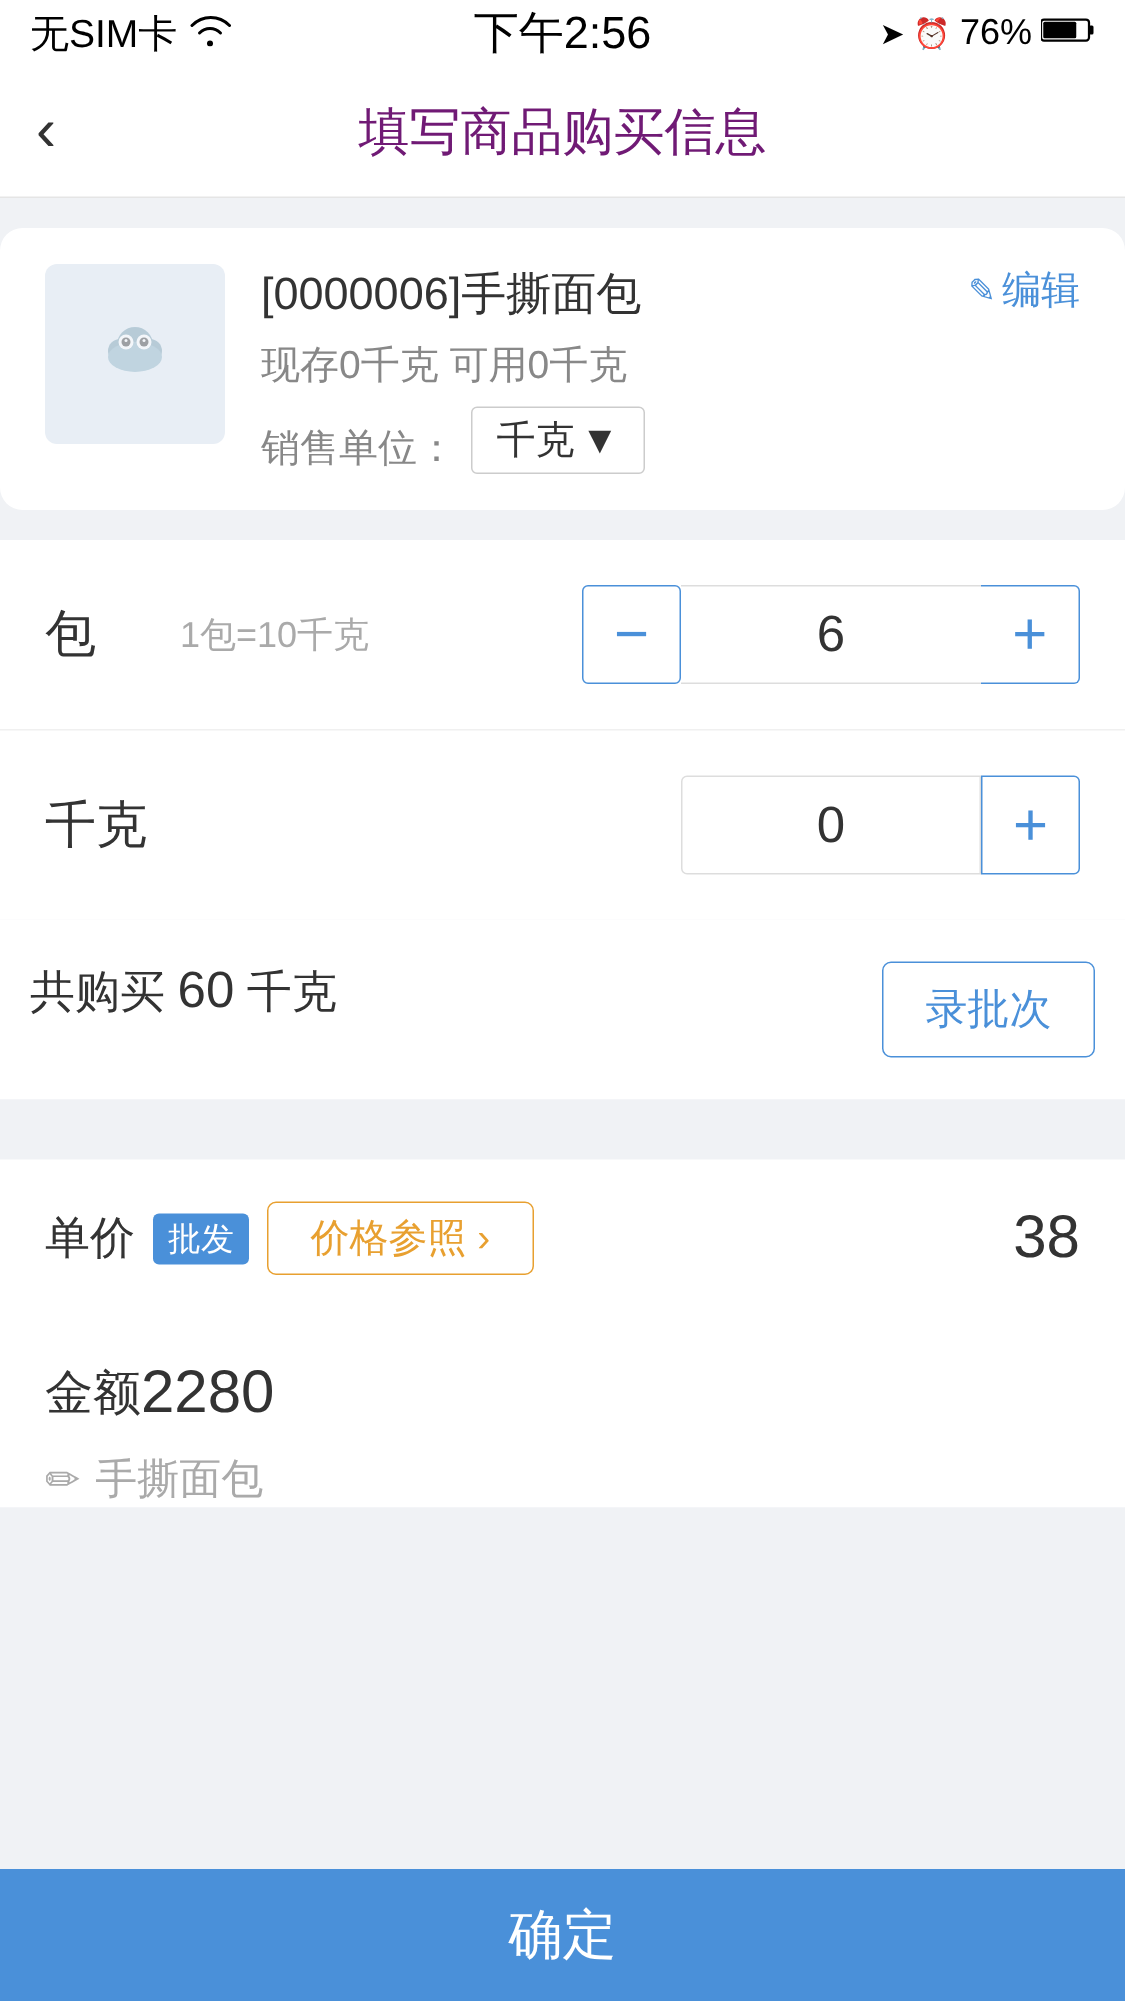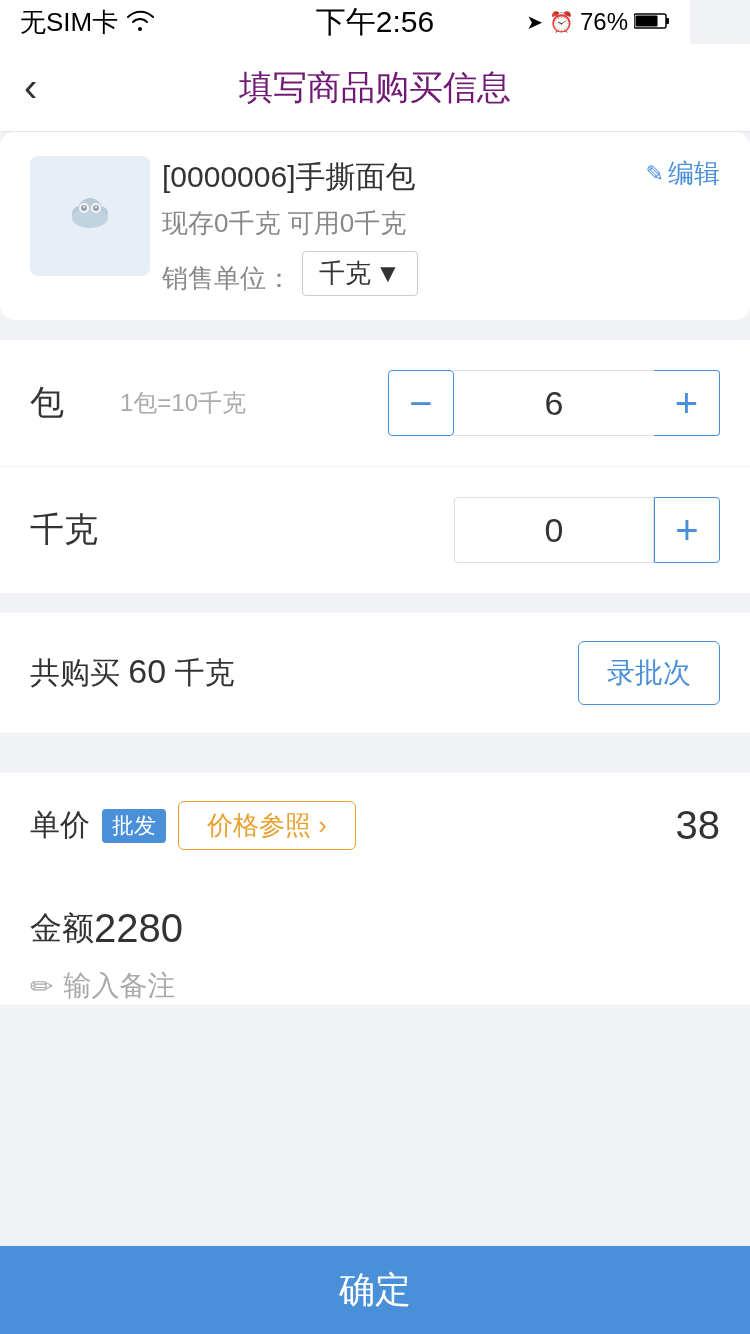--- a/index.html
+++ b/index.html
@@ -8,21 +8,21 @@
       width: 750px;
       min-height: 1334px;
       font-family: -apple-system, 'PingFang SC', 'Helvetica Neue', sans-serif;
       background: #f0f2f5;
       position: relative;
       overflow-x: hidden;
     }
 
     
     .status-bar {
-      width: 690px;
+      width: 750px;
       height: 44px;
       background: #fff;
       display: flex;
       align-items: center;
       justify-content: space-between;
       padding: 16px 20px;
       font-size: 28px;
     }
     .status-left {
       display: flex;
@@ -67,24 +67,25 @@
     }
     .nav-title {
       font-size: 34px;
       font-weight: 500;
       color: #701a75;
     }
 
     
     .product-card {
       background: #fff;
+      margin-top: 20px;
       padding: 24px 30px;
       display: flex;
       align-items: flex-start;
-      gap: 12px;
+      gap: 24px;
       border-radius: 15px;
     }
     .product-image {
       width: 120px;
       height: 120px;
       background: #e8eef5;
       border-radius: 8px;
       display: flex;
       align-items: center;
       justify-content: center;
@@ -202,24 +203,22 @@
       text-align: center;
       font-size: 34px;
       color: #333;
       background: #fff;
       border-radius: 4px 0 0 4px;
     }
 
     
     .total-section {
       background: #fff;
-      margin-top: 20px;
-      padding: 28px 30px;
-      display: flex;
-      align-items: center;
+      padding: 28px 20px;
+      display: flex;
       justify-content: space-between;
     }
     .total-text {
       font-size: 30px;
       color: #333;
     }
     .total-text span {
       font-size: 34px;
       font-weight: 500;
     }
@@ -430,21 +429,21 @@
   <span class="price-value">38</span>
 </div>
 
 <div style="background:#fff; padding: 28px 30px 0;">
   <div class="amount-row">
     <span class="amount-label">金额</span>
     <span class="amount-value">2280</span>
   </div>
   <div class="note-row">
     <span class="note-icon">✏</span>
-    <span class="note-text">输入备注</span>
+    <span class="note-text">手撕面包</span>
   </div>
 </div>
 
 <div style="background:#f0f2f5; height:400px;"></div>
 
 <button class="confirm-btn">
   <span>确定</span>
 </button>
 
 </body></html>

